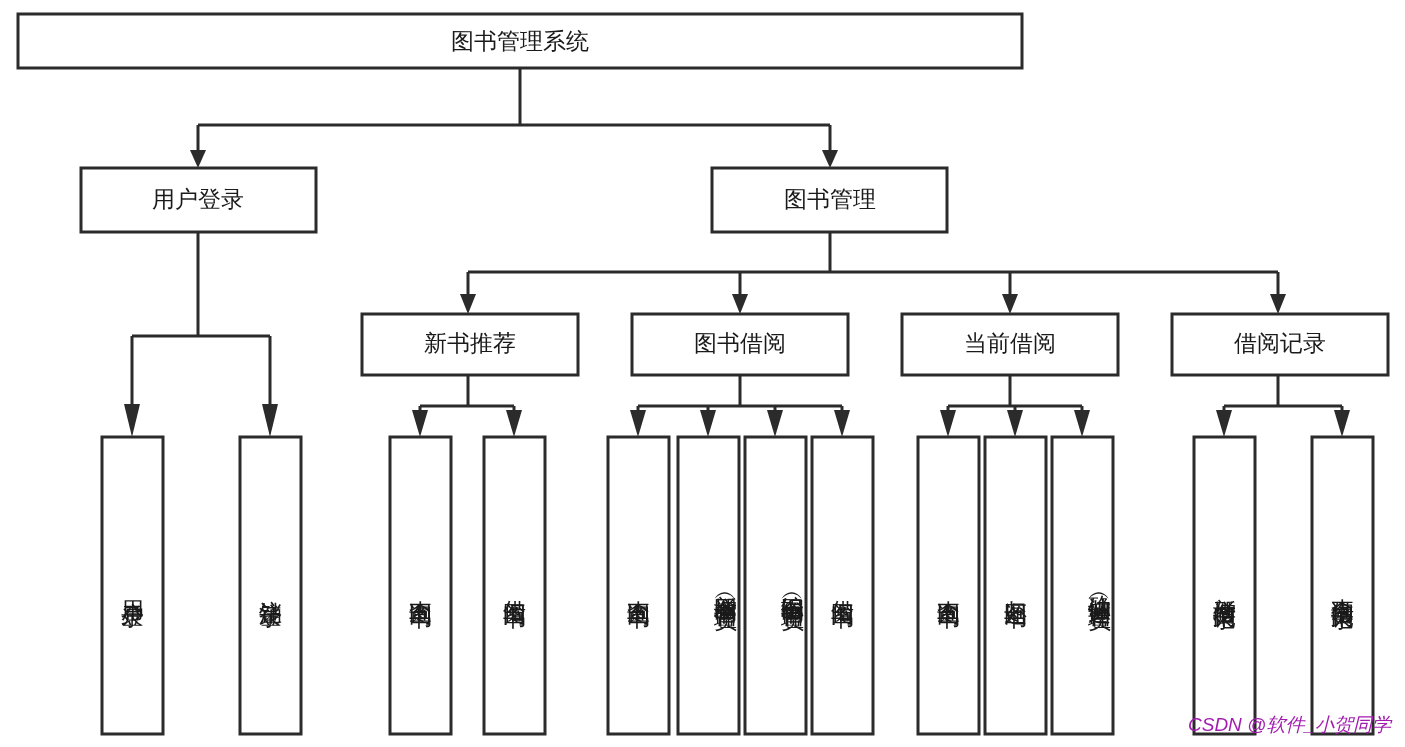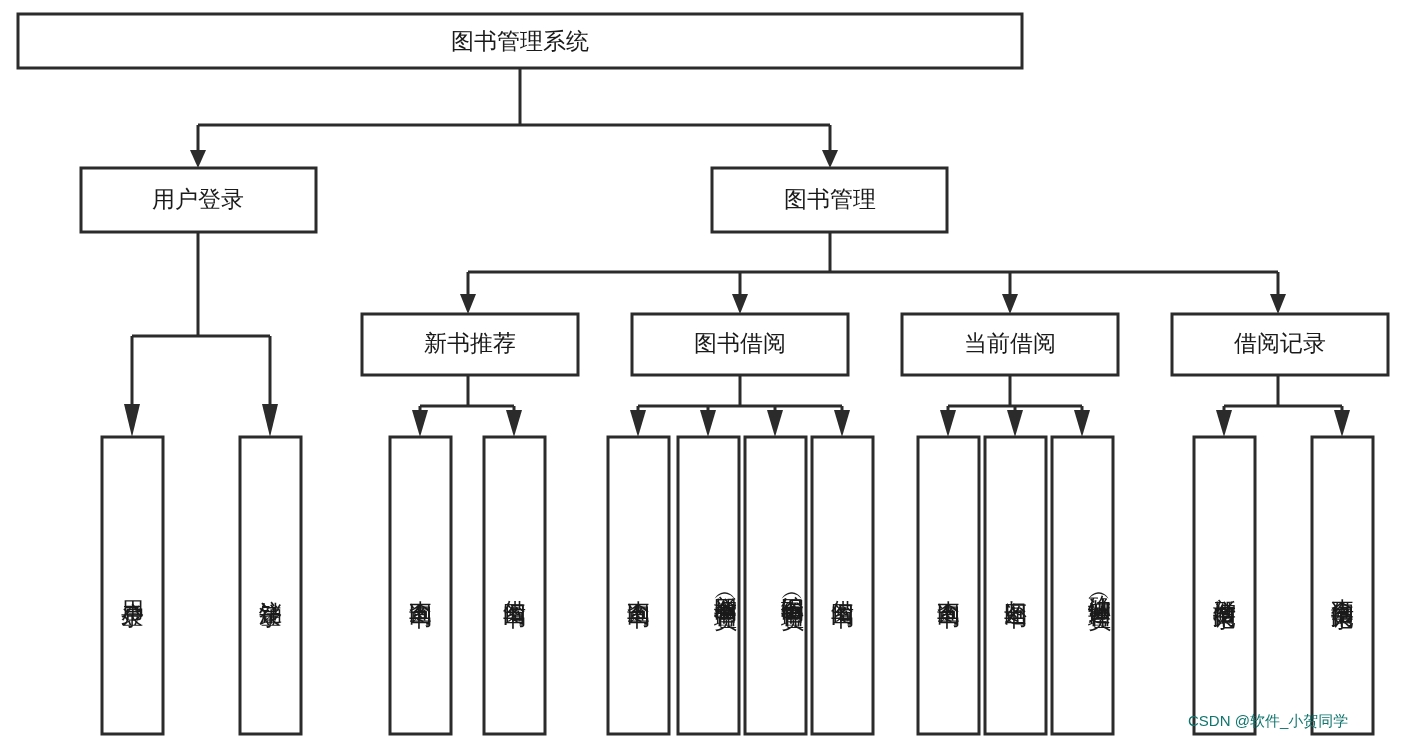--- a/index.html
+++ b/index.html
@@ -60,25 +60,26 @@
     display: flex;
     align-items: center;
     justify-content: center;
     text-align: center;
     white-space: nowrap;
     pointer-events: none;
   }
   .watermark {
     position: absolute;
     font-family: "Liberation Sans", "DejaVu Sans", sans-serif;
-    font-size: 15px;
-    color: #0f766e;
+    font-size: 19px;
+    color: #a21caf;
     white-space: nowrap;
     left: 1188px;
     top: 712px;
+    font-style: italic;
   }
 </style>
 </head>
 <body>
 
 <div id="diagram-root">
 
   <svg id="tree-svg" viewBox="0 0 1405 747">
     <defs></defs>
 

